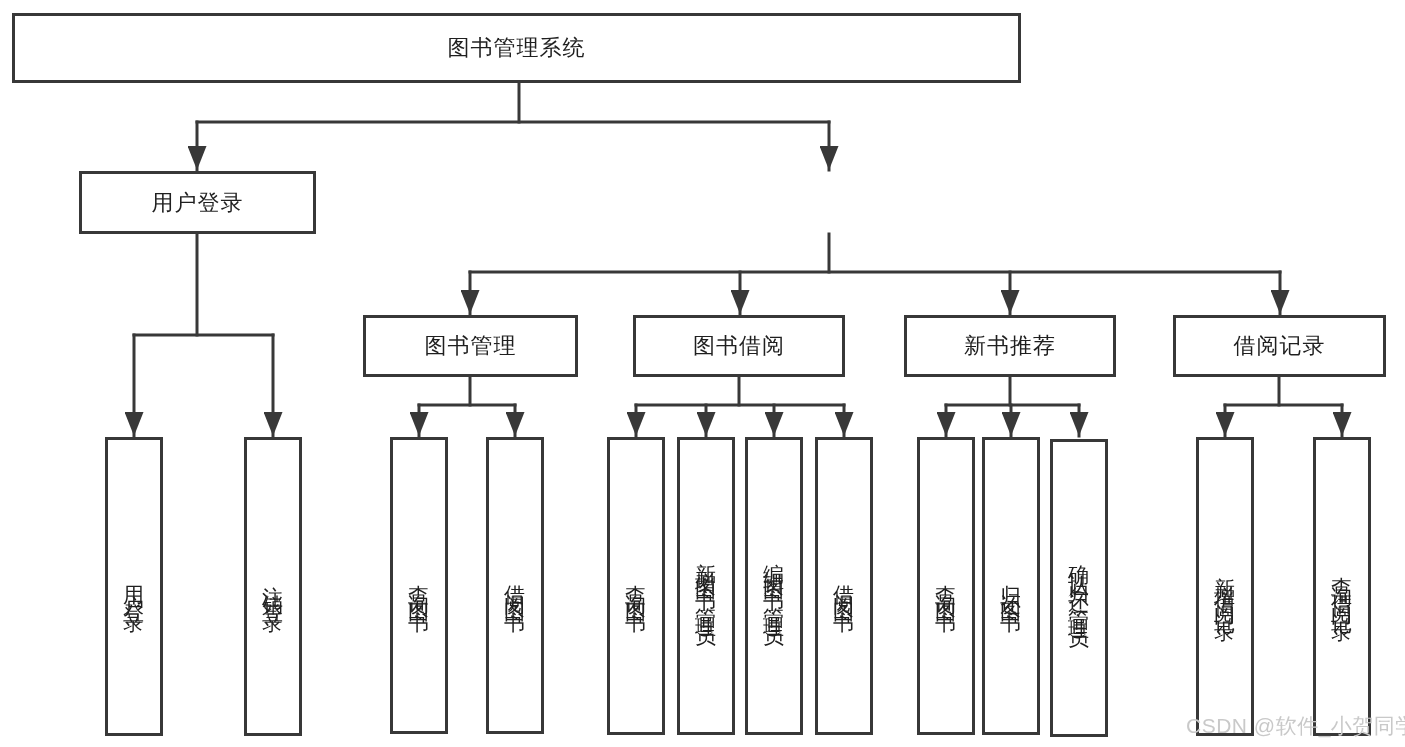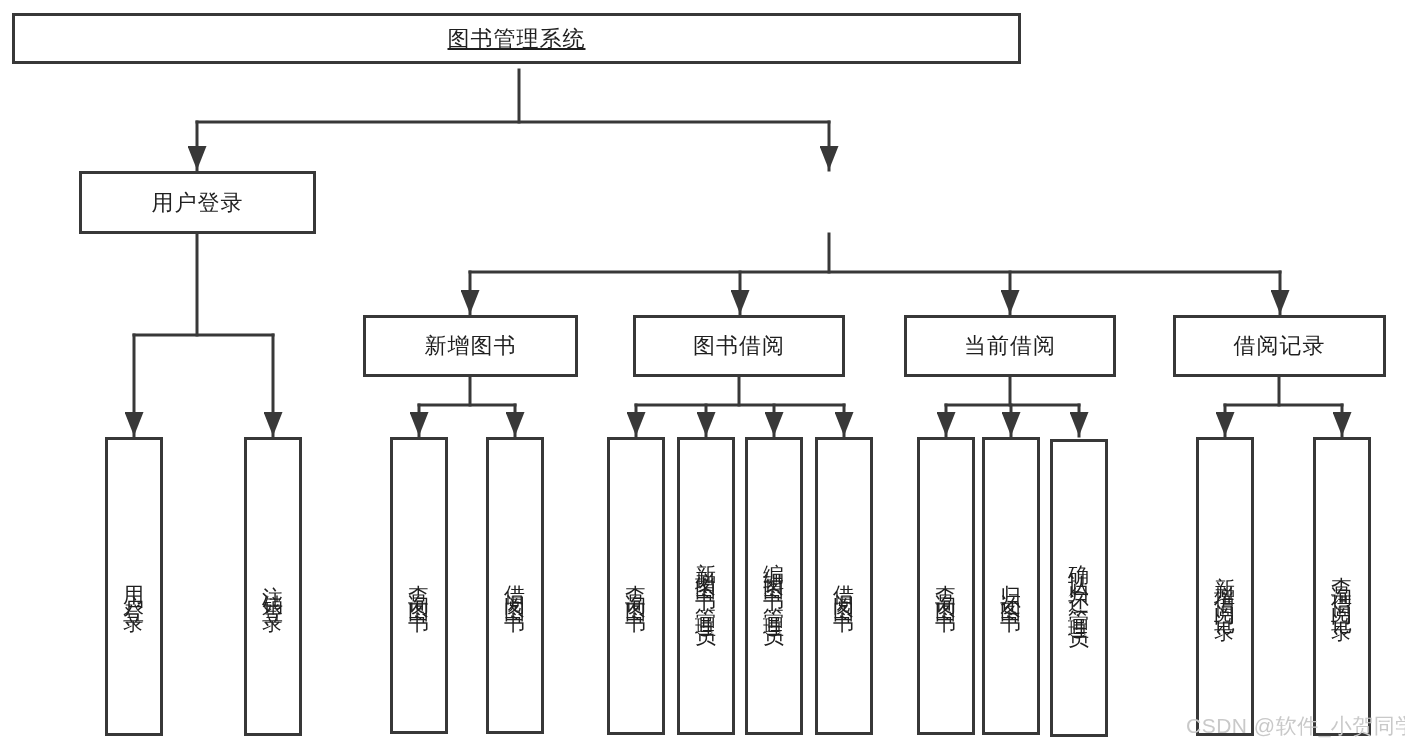--- a/index.html
+++ b/index.html
@@ -91,27 +91,27 @@
       <line x1="1011" y1="405" x2="1011" y2="436" marker-end="url(#arr)"></line>
       <line x1="1079" y1="405" x2="1079" y2="436" marker-end="url(#arr)"></line>
 
       <line x1="1279" y1="377" x2="1279" y2="405"></line>
       <line x1="1225" y1="405" x2="1342" y2="405"></line>
       <line x1="1225" y1="405" x2="1225" y2="436" marker-end="url(#arr)"></line>
       <line x1="1342" y1="405" x2="1342" y2="436" marker-end="url(#arr)"></line>
     </g>
   </svg>
 
-  <div class="node" style="left:12px; top:13px; width:1009px; height:51px;text-decoration:underline;">图书管理系统</div>
+  <div class="node" style="left:12px; top:13px; width:1009px; height:70px;">图书管理系统</div>
 
   <div class="node" style="left:79px; top:171px; width:237px; height:63px;">用户登录</div>
 
-  <div class="node" style="left:363px; top:315px; width:215px; height:62px;">新增图书</div>
+  <div class="node" style="left:363px; top:315px; width:215px; height:62px;">图书管理</div>
   <div class="node" style="left:633px; top:315px; width:212px; height:62px;">图书借阅</div>
-  <div class="node" style="left:904px; top:315px; width:212px; height:62px;">当前借阅</div>
+  <div class="node" style="left:904px; top:315px; width:212px; height:62px;">新书推荐</div>
   <div class="node" style="left:1173px; top:315px; width:213px; height:62px;">借阅记录</div>
 
   <div class="node leaf" style="left:105px; top:437px; width:58px; height:299px;">用户登录</div>
   <div class="node leaf" style="left:244px; top:437px; width:58px; height:299px;">注销登录</div>
 
   <div class="node leaf" style="left:390px; top:437px; width:58px; height:297px;">查询图书</div>
   <div class="node leaf" style="left:486px; top:437px; width:58px; height:297px;">借阅图书</div>
 
   <div class="node leaf" style="left:607px; top:437px; width:58px; height:298px;">查询图书</div>
   <div class="node leaf" style="left:677px; top:437px; width:58px; height:298px;">新增图书（管理员）</div>

